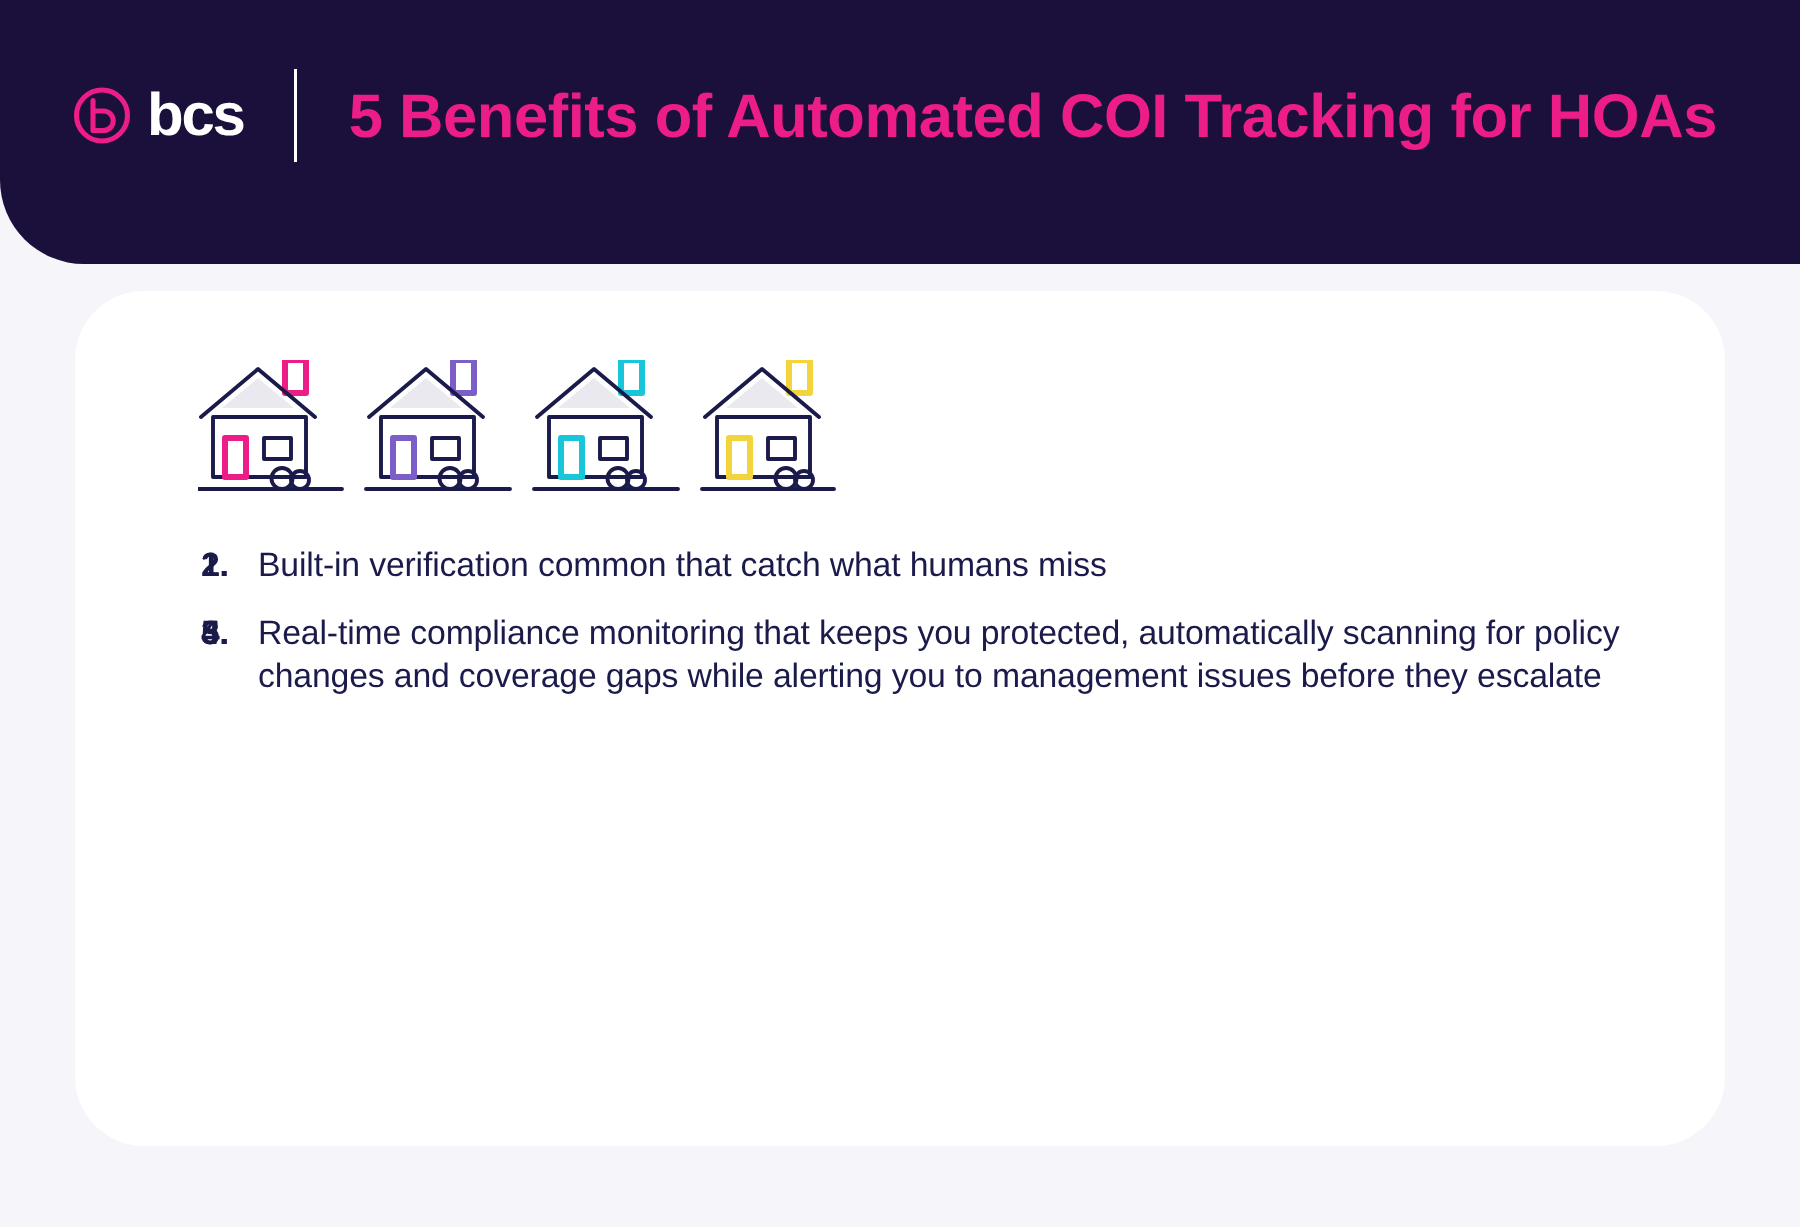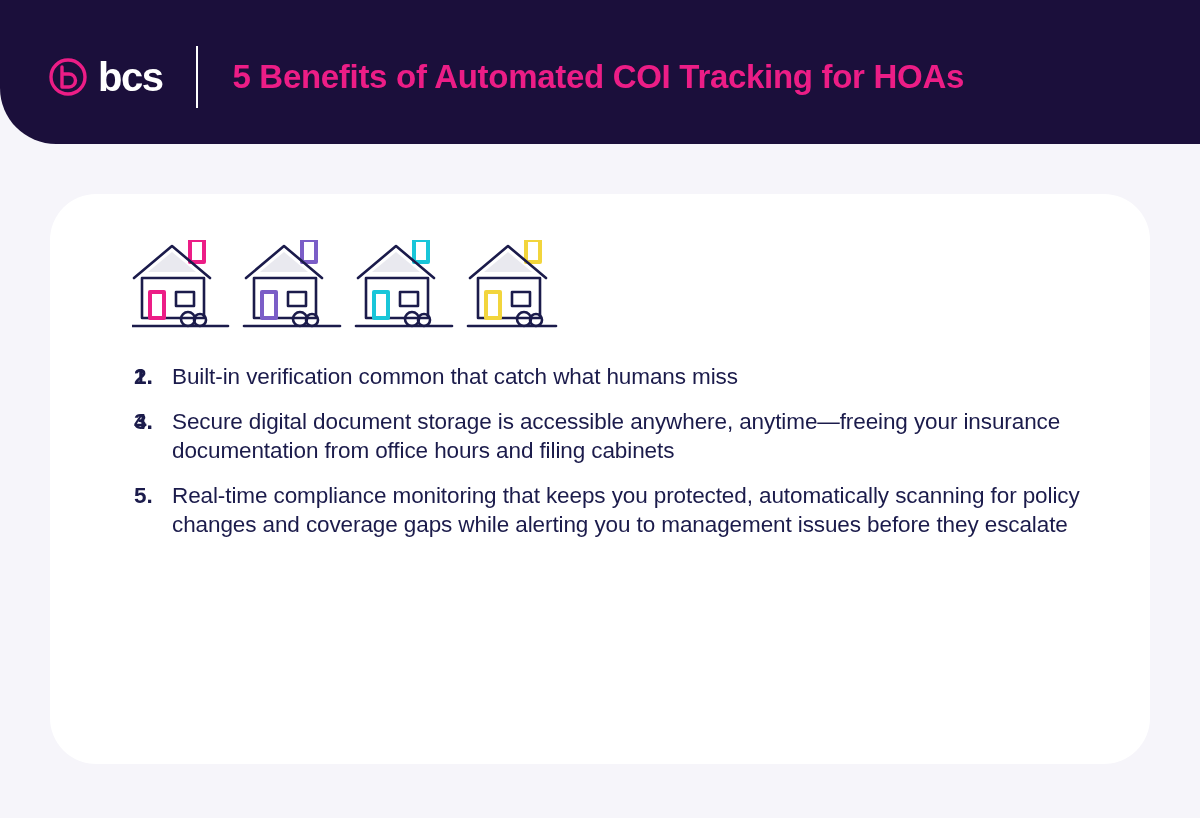--- a/index.html
+++ b/index.html
@@ -20,21 +20,21 @@
     height: 818px;
     background: #f6f5fa;
   }
 
   
   .header {
     position: absolute;
     left: 0;
     top: 0;
     width: 1200px;
-    height: 144px;
+    height: 176px;
     background: #1b0f3b;
     border-bottom-left-radius: 56px;
     border-bottom-right-radius: 0px;
     display: flex;
     align-items: flex-start;
     box-sizing: border-box;
     padding: 46px 0 0 48px;
   }
   .logo-wrap {
     display: flex;
@@ -57,21 +57,21 @@
   .divider {
     width: 2px;
     height: 62px;
     background: #ffffff;
     margin: 0 34px 0 34px;
     flex: none;
     align-self: flex-start;
   }
   .header-title {
     color: #ec1d86;
-    font-size: 33px;
+    font-size: 41px;
     font-weight: bold;
     line-height: 62px;
     letter-spacing: -0.3px;
     white-space: nowrap;
   }
 
   
   .card {
     position: absolute;
     left: 50px;
@@ -201,21 +201,20 @@
       </li>
       <li>
         <span class="num">2.</span>
         <span>Built-in verification common that catch what humans miss</span>
       </li>
       <li>
         <span class="num">3.</span>
       </li>
       <li>
         <span class="num">4.</span>
-        <span>Secure digital document storage is accessible anywhere, anytime—freeing your insurance documentation from office hours and filing cabinets</span>
       </li>
       <li>
         <span class="num">5.</span>
         <span>Real-time compliance monitoring that keeps you protected, automatically scanning for policy changes and coverage gaps while alerting you to management issues before they escalate</span>
       </li>
     </ol>
 
   </div>
 </div>
 

